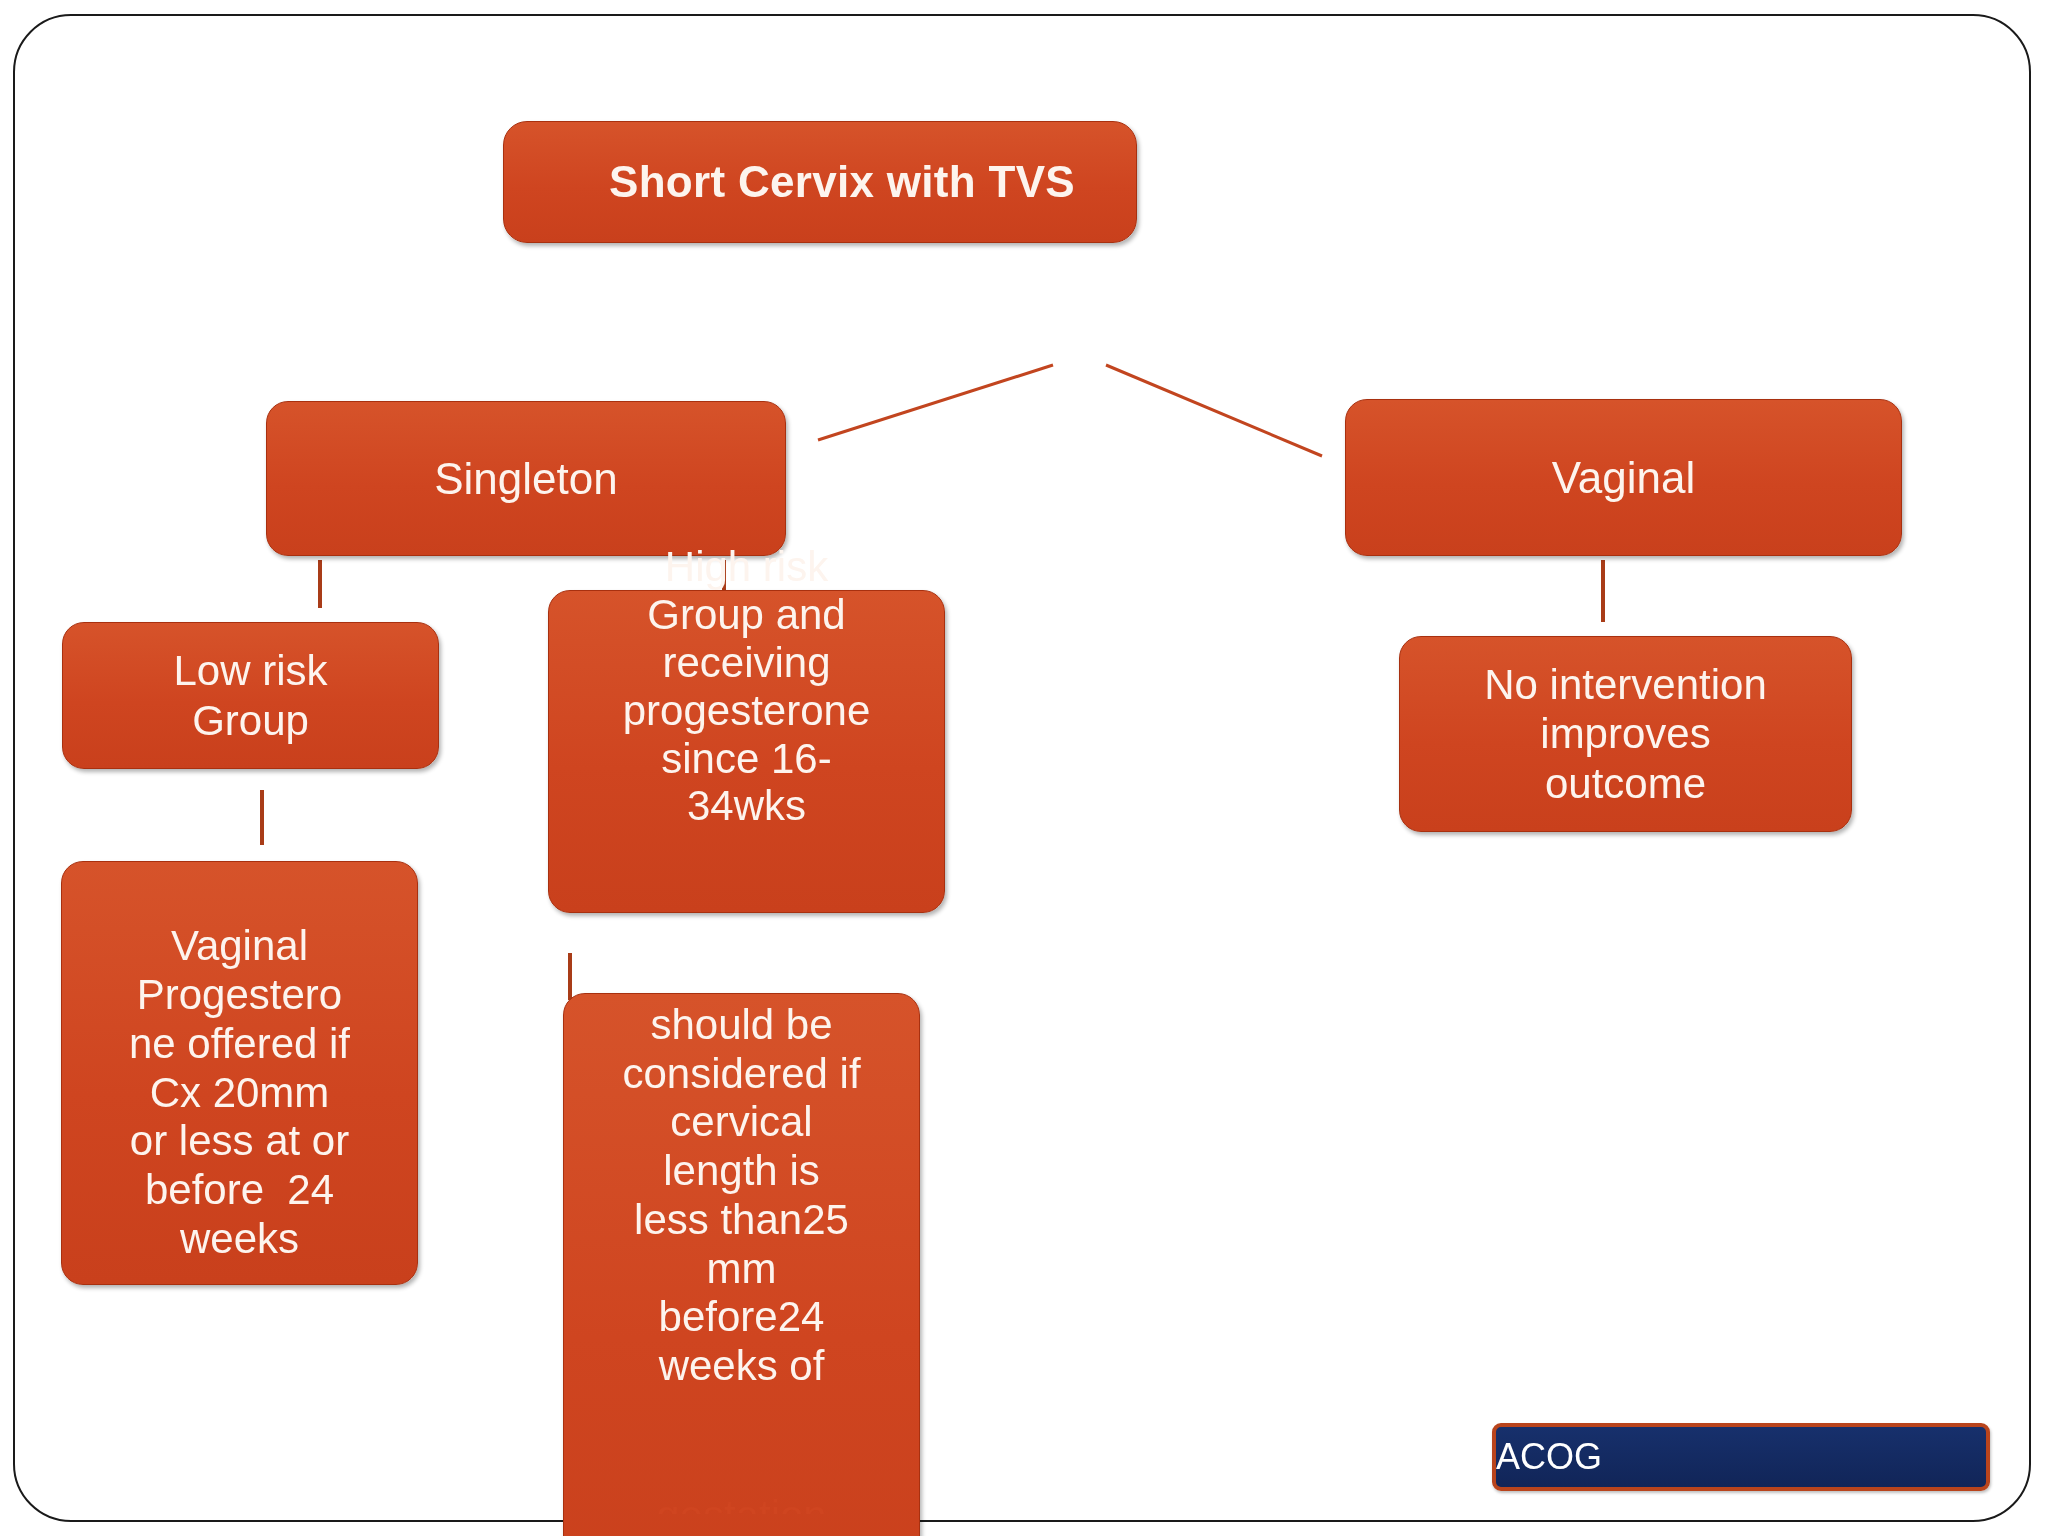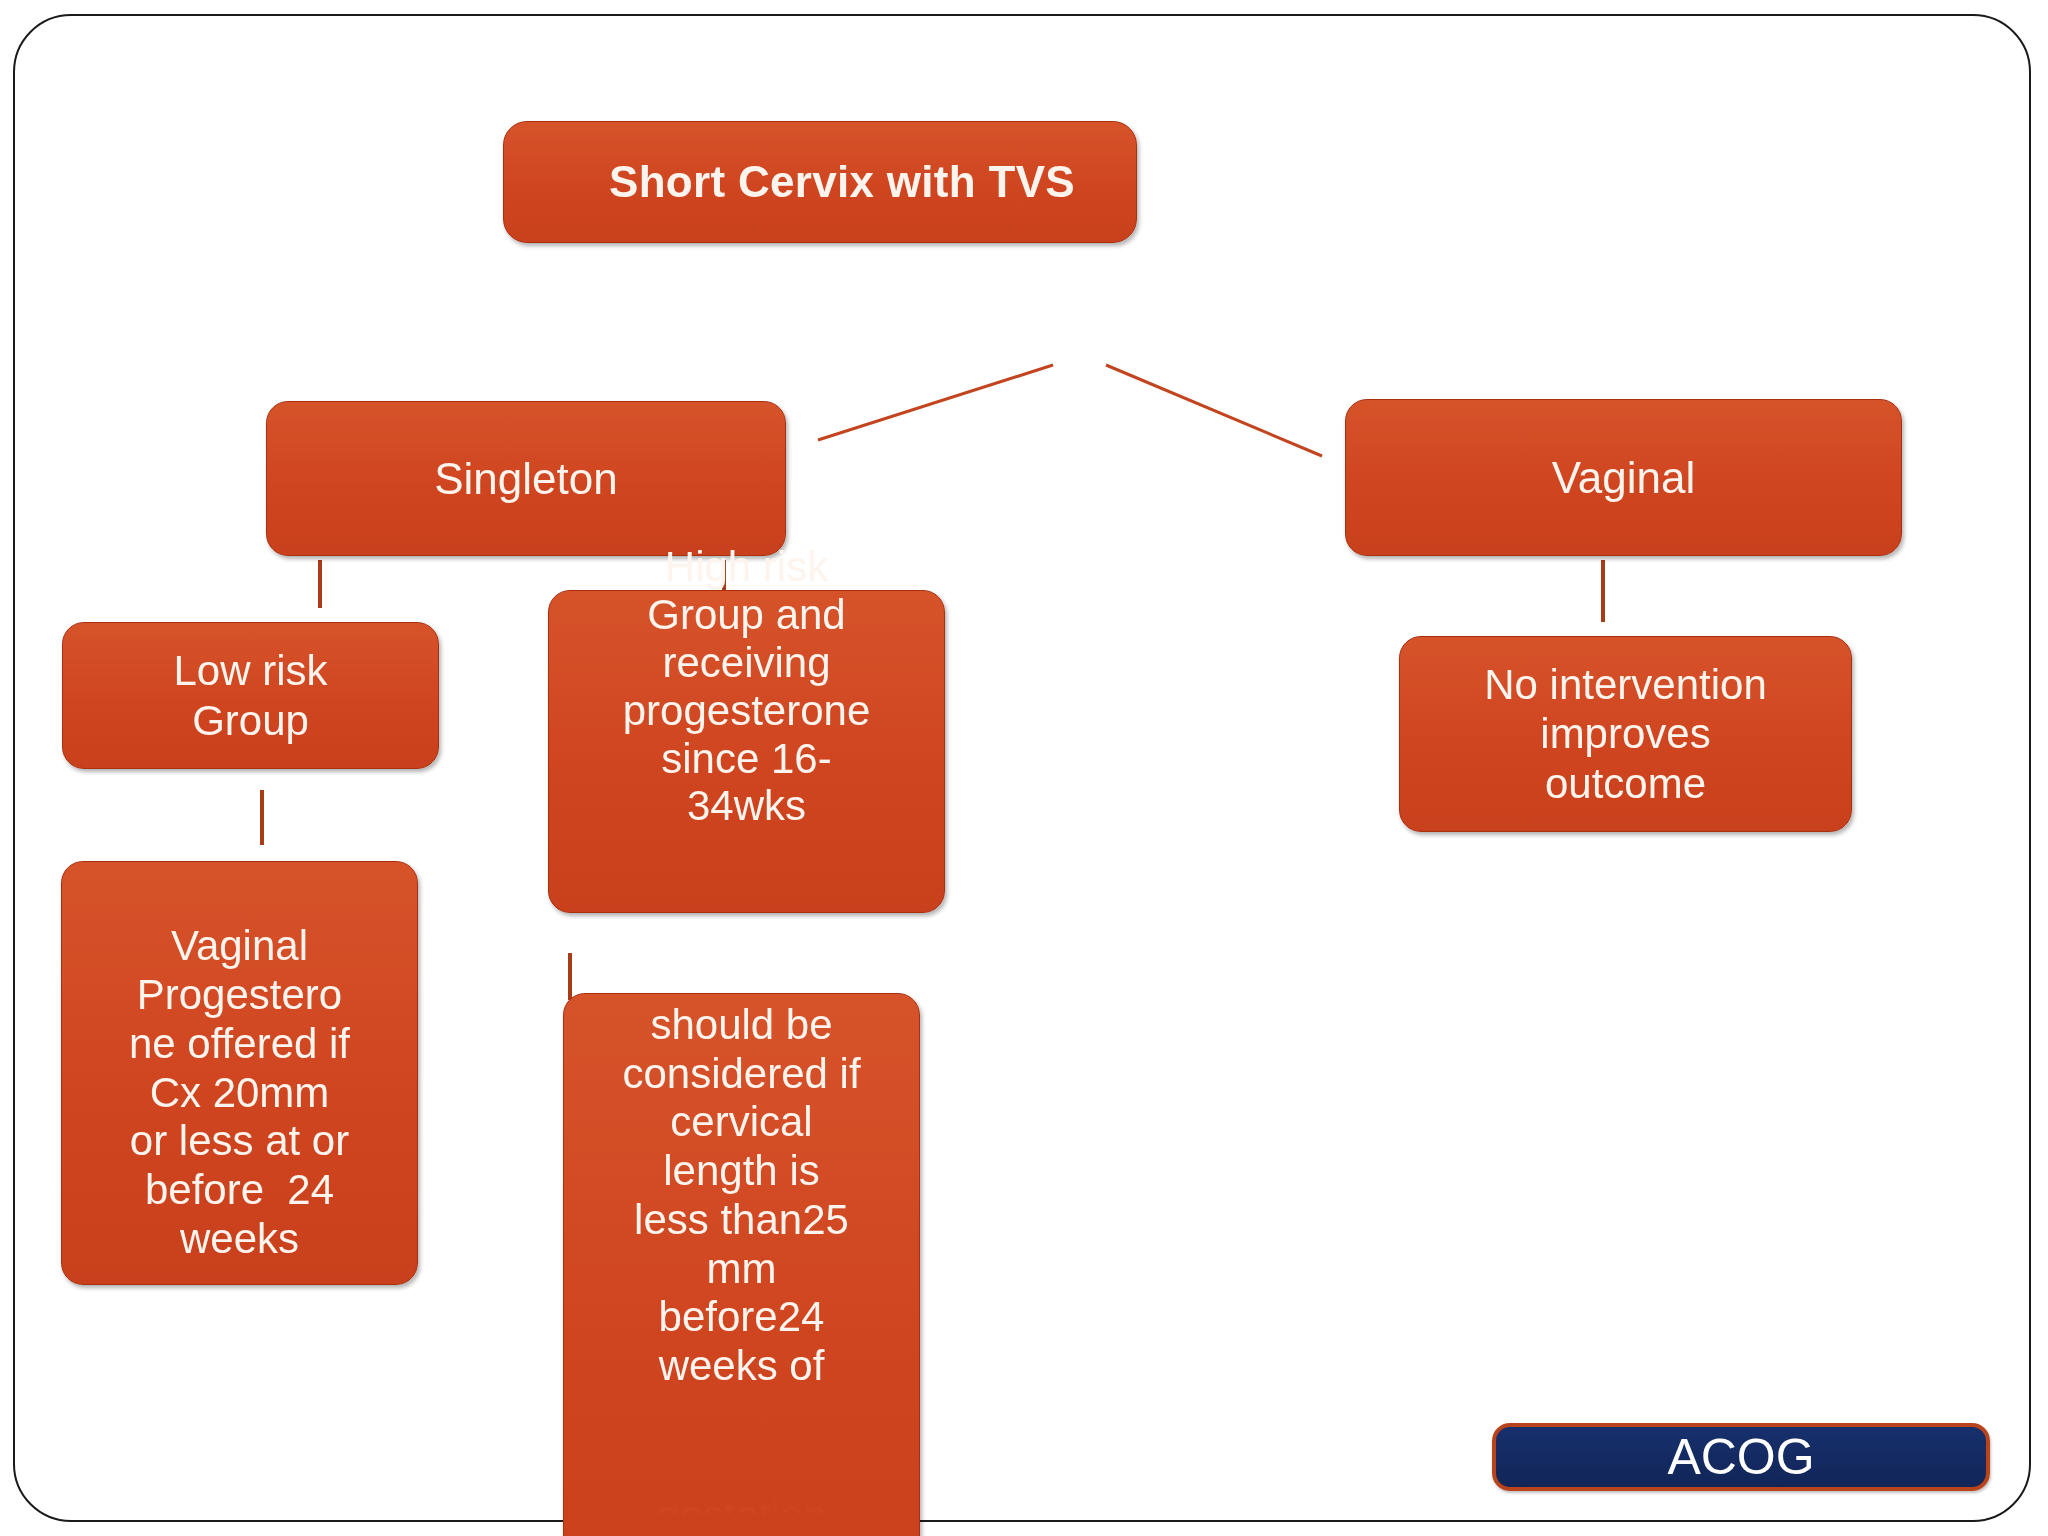--- a/index.html
+++ b/index.html
@@ -105,26 +105,26 @@
     line-height: 1.16;
   }
 
   
   #node-acog {
     position: absolute;
     left: 1492px; top: 1423px; width: 498px; height: 68px;
     box-sizing: border-box;
     background: linear-gradient(180deg, #17306c 0%, #112558 100%);
     border: 4px solid #b9441c;
-    border-radius: 18px;
+    border-radius: 9px;
     color: #ffffff;
-    font-size: 50px;
+    font-size: 36px;
     display: flex;
     align-items: center;
-    justify-content: center;
+    justify-content: flex-start;
     box-shadow: 1px 2px 3px rgba(0,0,0,0.25);
   }
 
   
   #connectors {
     position: absolute;
     left: 0; top: 0;
     width: 2048px; height: 1536px;
     pointer-events: none;
   }

